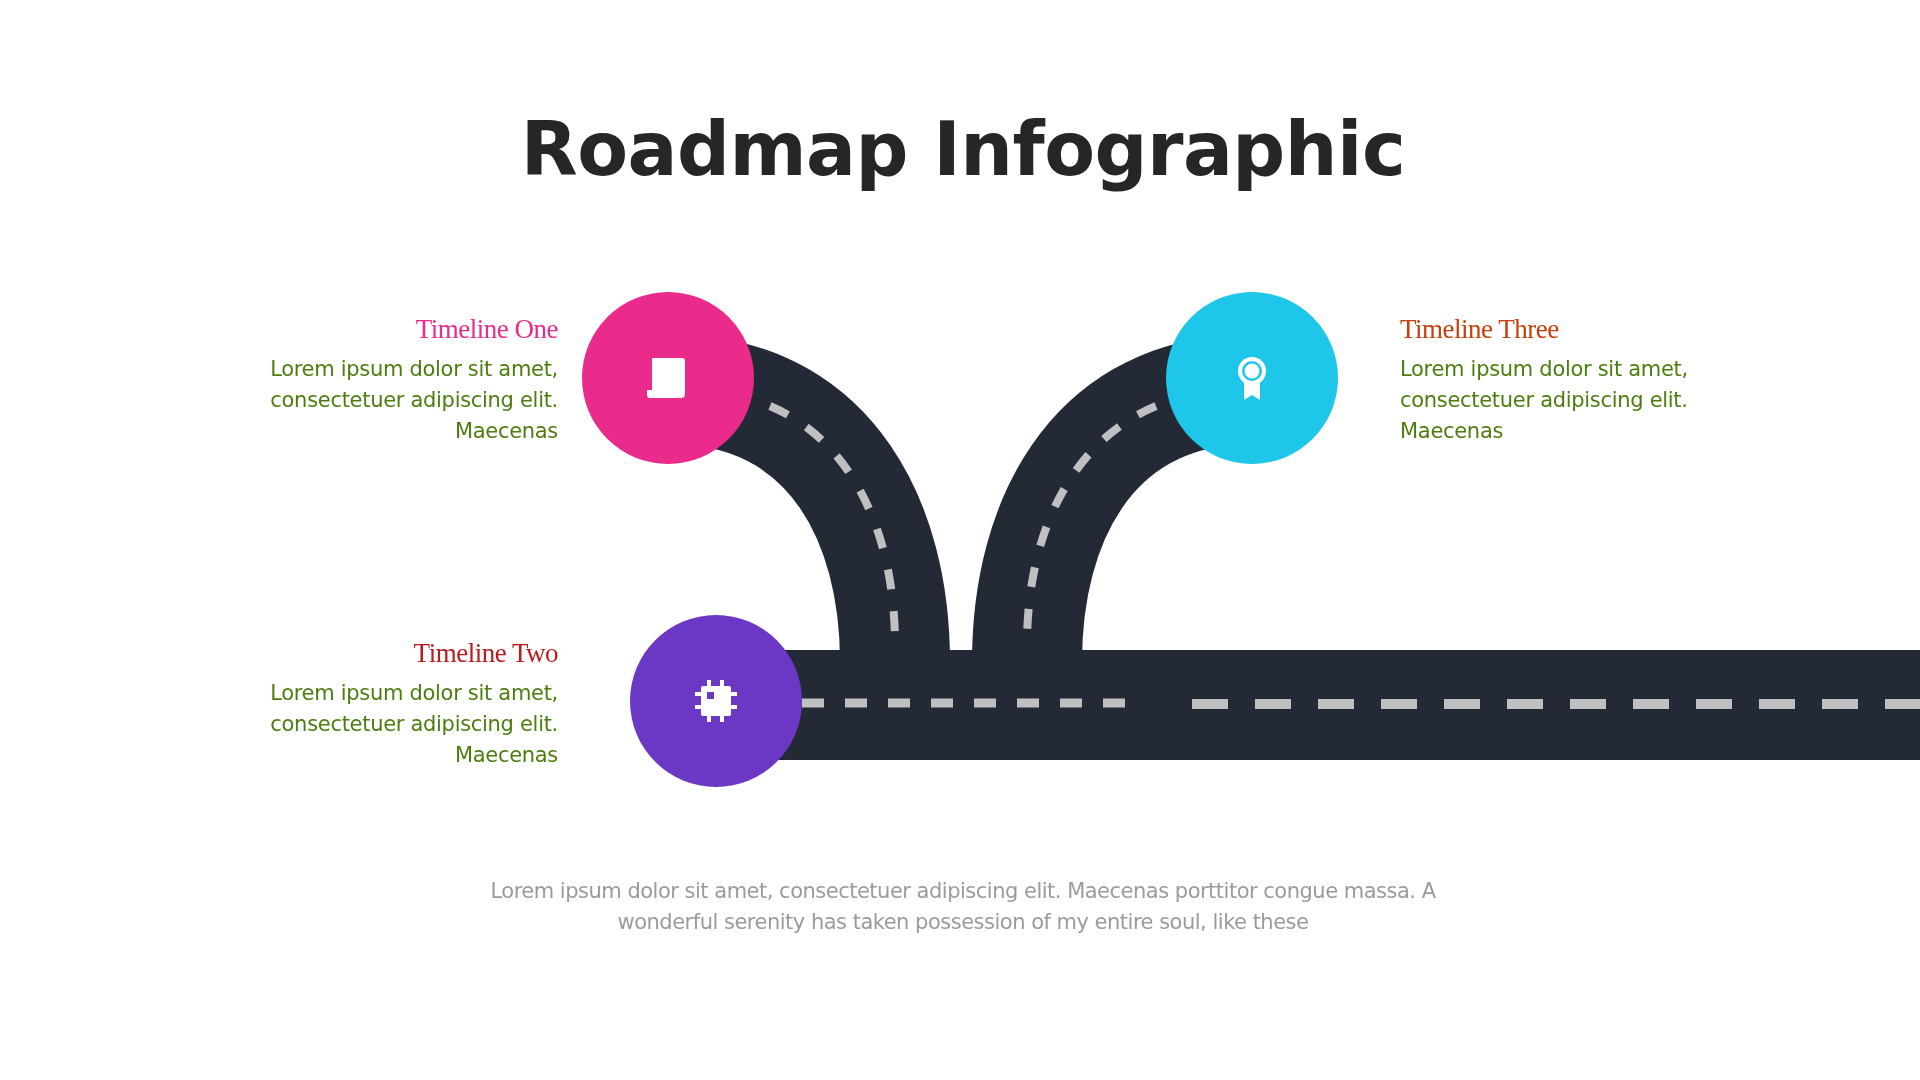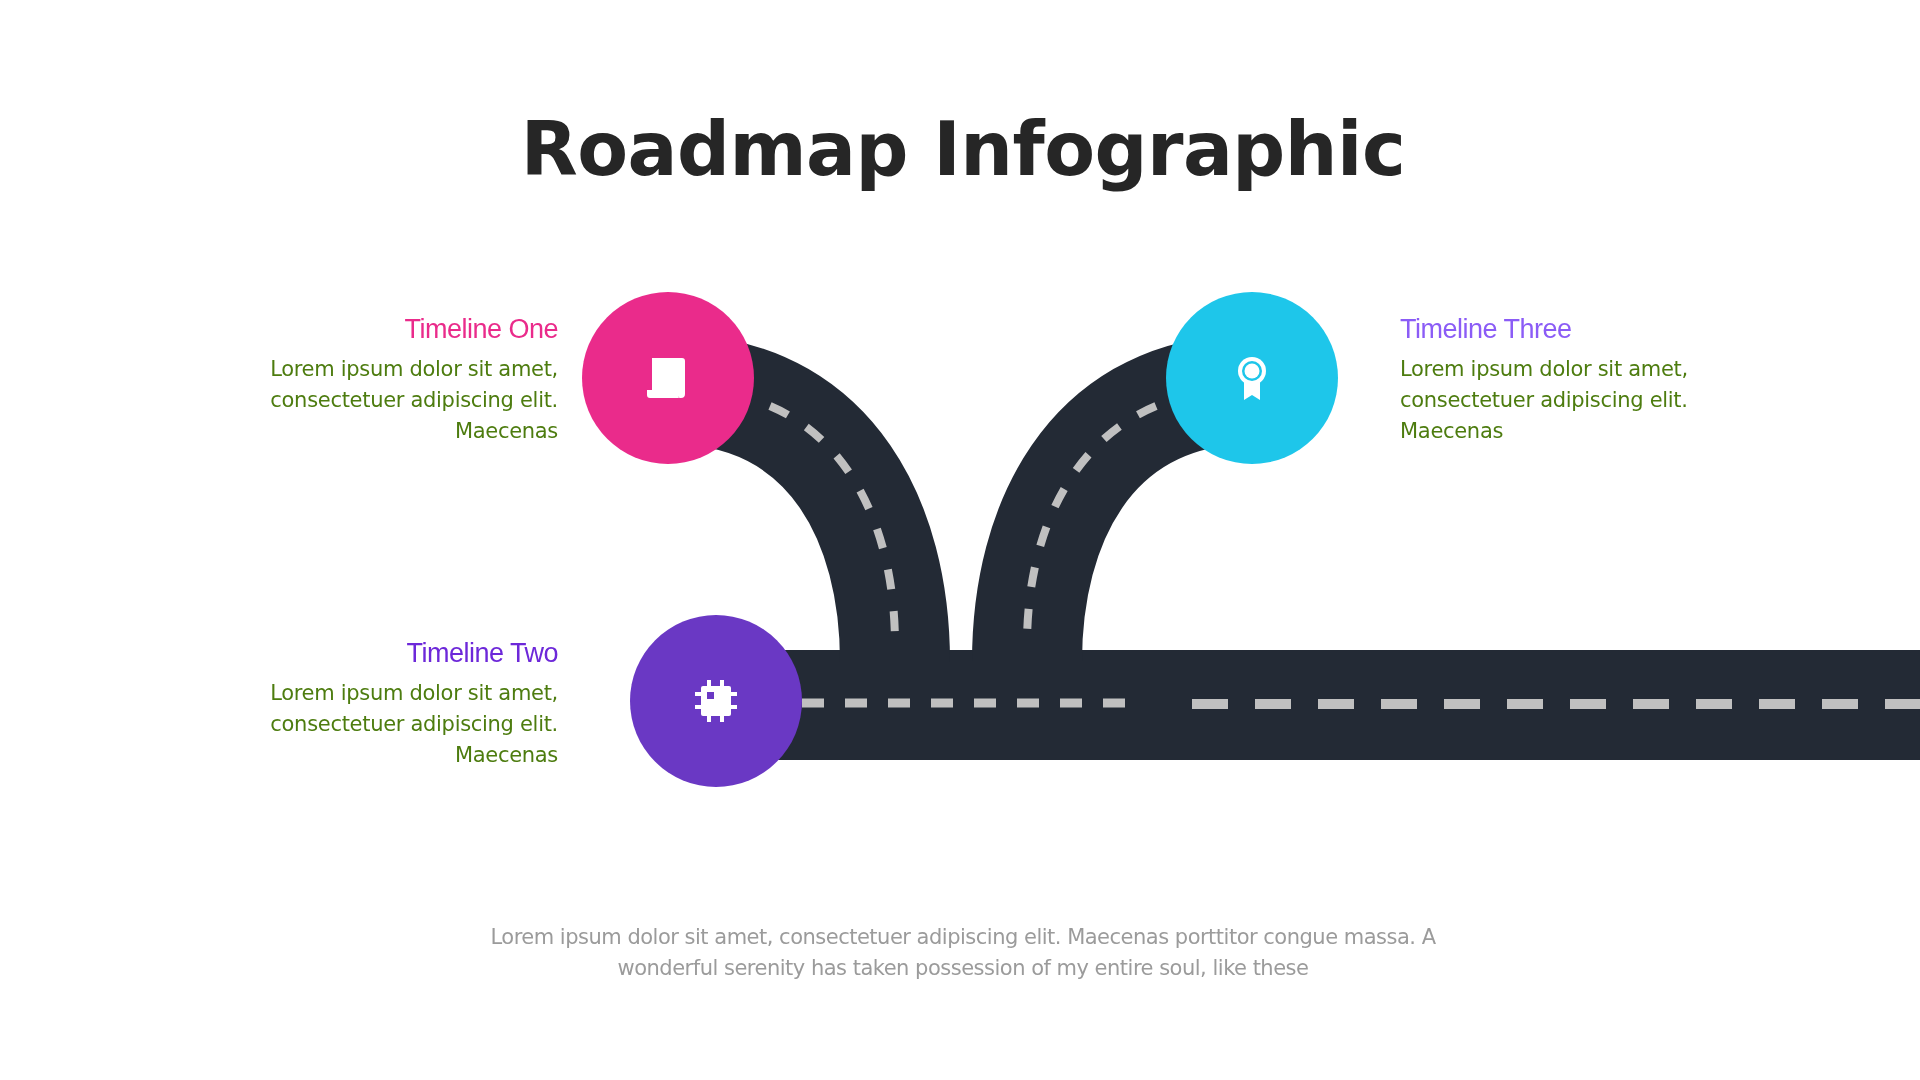--- a/index.html
+++ b/index.html
@@ -18,34 +18,33 @@
     .circle {
       position: absolute; width: 172px; height: 172px; border-radius: 50%;
       display: flex; align-items: center; justify-content: center;
     }
     .circle svg { display: block; }
     .tl-block { position: absolute; width: 360px; }
     .tl-block.right-align { text-align: right; }
     .tl-block.left-align { text-align: left; }
     .tl-title {
       font-size: 27px; line-height: 34px; margin: 0 0 8px 0;
-      font-family: Liberation Sans, sans-serif;
+      font-family: Liberation Serif, serif;
       letter-spacing: -0.5px;
     }
     .tl-body {
       font-size: 21px; line-height: 31px; color: #4d7c0f;
       font-family: "DejaVu Sans", "Liberation Sans", sans-serif;
       letter-spacing: -0.3px;
     }
     .footer-text {
       position: absolute; left: 440px; top: 876px; width: 1046px;
       text-align: center; font-size: 21px; line-height: 31px; color: #9b9b9b;
       font-family: "DejaVu Sans", "Liberation Sans", sans-serif;
       letter-spacing: -0.5px;
-      margin-top: 46px;
     }
   </style>
 </head>
 <body>
 
 <div class="title">Roadmap Infographic</div>
 
 <svg class="road-svg" viewBox="0 0 1920 1080" xmlns="http://www.w3.org/2000/svg">
   <g>
     <rect x="760" y="650" width="1160" height="110" fill="#232a35"></rect>
@@ -104,30 +103,30 @@
 <div class="tl-block right-align" style="left:198px; top:312px;">
   <div class="tl-title" style="color:#ea2b8b;">Timeline One</div>
   <div class="tl-body">
     <div>Lorem ipsum dolor sit amet,</div>
     <div>consectetuer adipiscing elit.</div>
     <div>Maecenas</div>
   </div>
 </div>
 
 <div class="tl-block right-align" style="left:198px; top:636px;">
-  <div class="tl-title" style="color:#6d28d9;">Timeline Two</div>
+  <div class="tl-title" style="color:#b91c1c;">Timeline Two</div>
   <div class="tl-body">
     <div>Lorem ipsum dolor sit amet,</div>
     <div>consectetuer adipiscing elit.</div>
     <div>Maecenas</div>
   </div>
 </div>
 
 <div class="tl-block left-align" style="left:1400px; top:312px;">
-  <div class="tl-title" style="color:#8b5cf6;">Timeline Three</div>
+  <div class="tl-title" style="color:#c2410c;">Timeline Three</div>
   <div class="tl-body">
     <div>Lorem ipsum dolor sit amet,</div>
     <div>consectetuer adipiscing elit.</div>
     <div>Maecenas</div>
   </div>
 </div>
 
 <div class="footer-text">Lorem ipsum dolor sit amet, consectetuer adipiscing elit. Maecenas porttitor congue massa. A wonderful serenity has taken possession of my entire soul, like these</div>
 
 </body></html>

